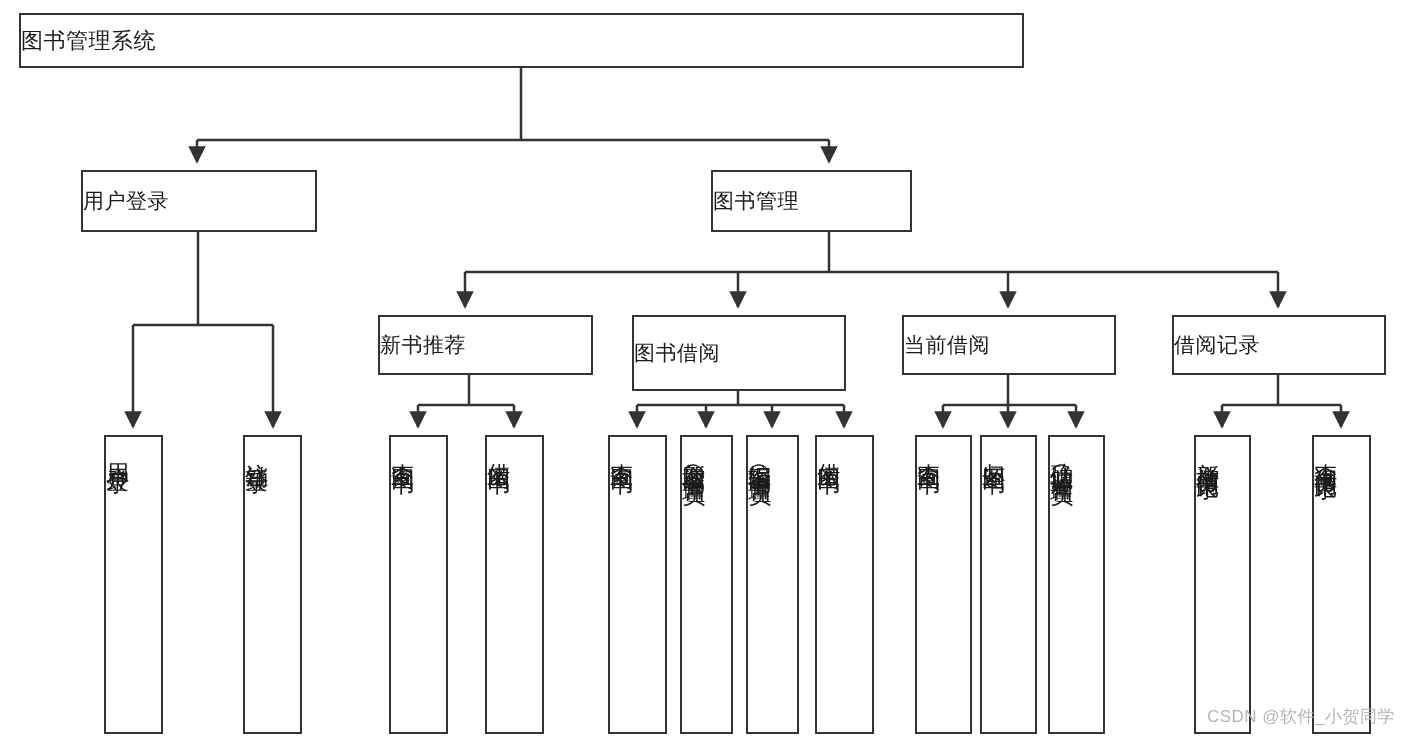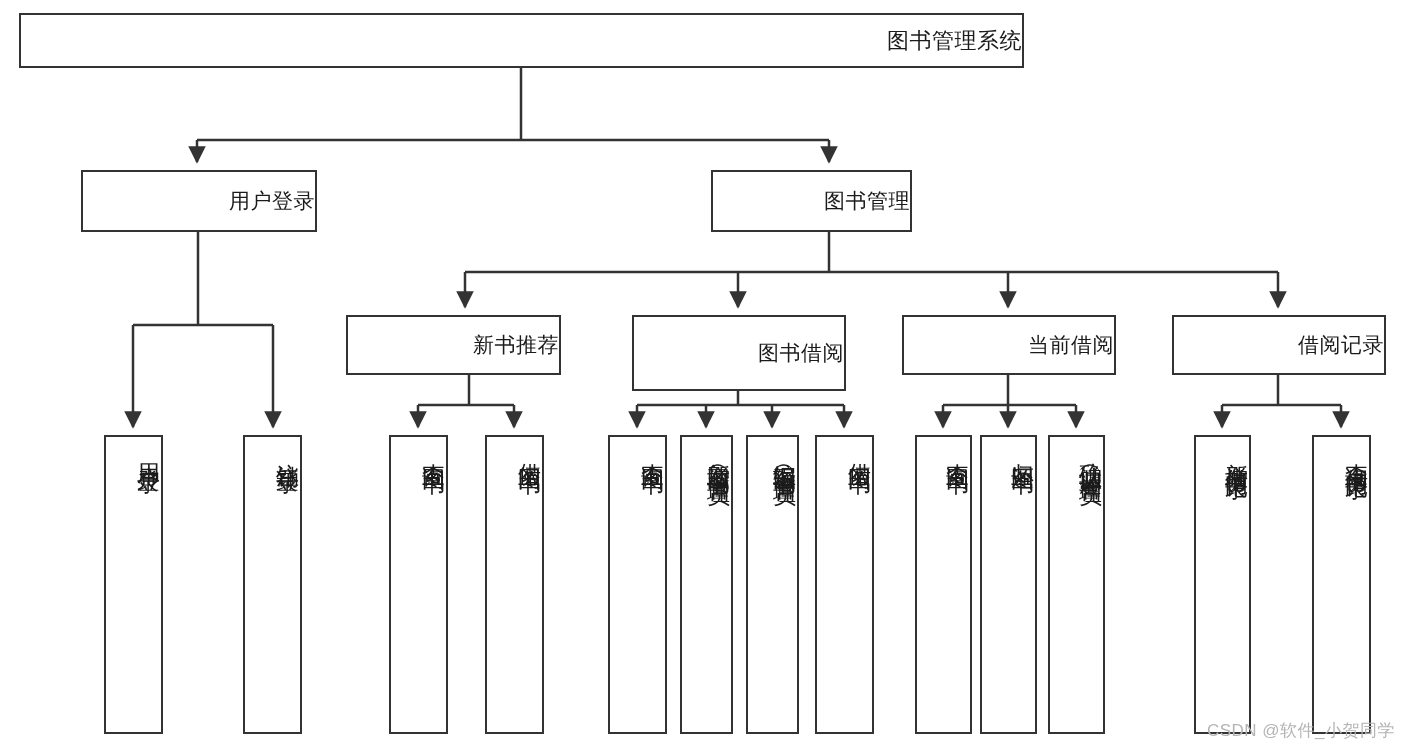--- a/index.html
+++ b/index.html
@@ -26,21 +26,21 @@
     height: 747px;
     pointer-events: none;
   }
   .node {
     position: absolute;
     box-sizing: border-box;
     background: #ffffff;
     border: 2px solid #333333;
     display: flex;
     align-items: center;
-    justify-content: flex-end;
+    justify-content: flex-start;
     color: #1b1b1b;
     z-index: 2;
   }
   .node .node-label {
     display: block;
     text-align: center;
     line-height: 1.18;
     white-space: pre;
   }
   .node.horizontal .node-label {
@@ -57,21 +57,21 @@
     font-size: 23px;
     letter-spacing: 3px;
     line-height: 1.05;
   }
   .node.root .node-label {
     font-size: 22px;
   }
   #watermark {
     position: absolute;
     right: 10px;
-    bottom: 5px;
+    bottom: 19px;
     font-size: 17px;
     color: #b4b4b4;
     z-index: 5;
     white-space: nowrap;
     letter-spacing: 0.5px;
   }
 </style>
 </head>
 <body>
 
@@ -132,21 +132,21 @@
   </div>
 
   <div class="node horizontal" style="left:81px; top:170px; width:236px; height:62px;">
     <span class="node-label">用户登录</span>
   </div>
 
   <div class="node horizontal" style="left:711px; top:170px; width:201px; height:62px;">
     <span class="node-label">图书管理</span>
   </div>
 
-  <div class="node horizontal" style="left:346px; top:315px; width:215px; height:60px;">
+  <div class="node horizontal" style="left:378px; top:315px; width:215px; height:60px;">
     <span class="node-label">新书推荐</span>
   </div>
 
   <div class="node horizontal" style="left:632px; top:315px; width:214px; height:76px;">
     <span class="node-label">图书借阅</span>
   </div>
 
   <div class="node horizontal" style="left:902px; top:315px; width:214px; height:60px;">
     <span class="node-label">当前借阅</span>
   </div>

